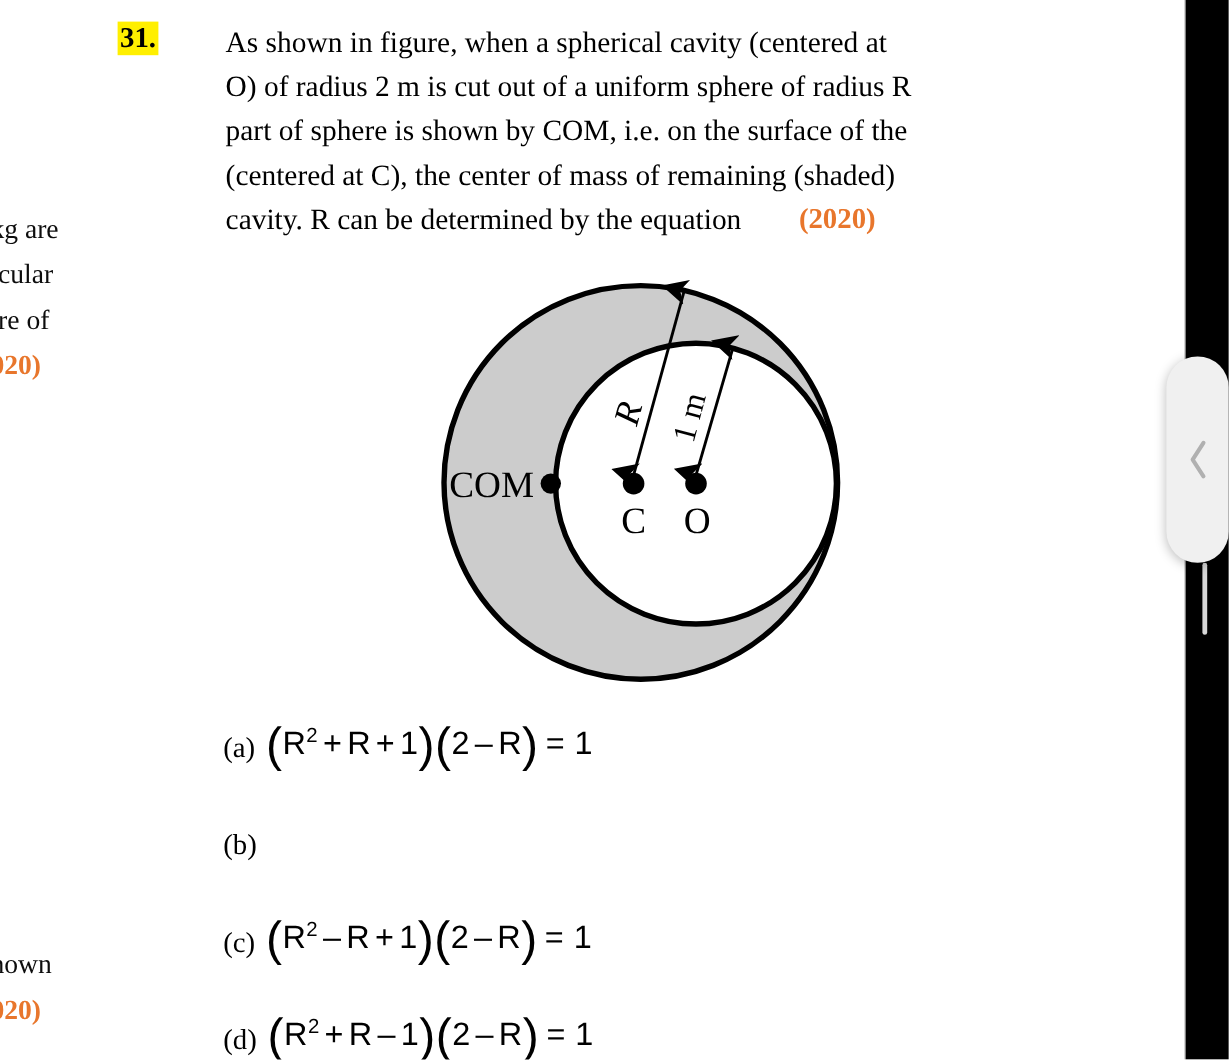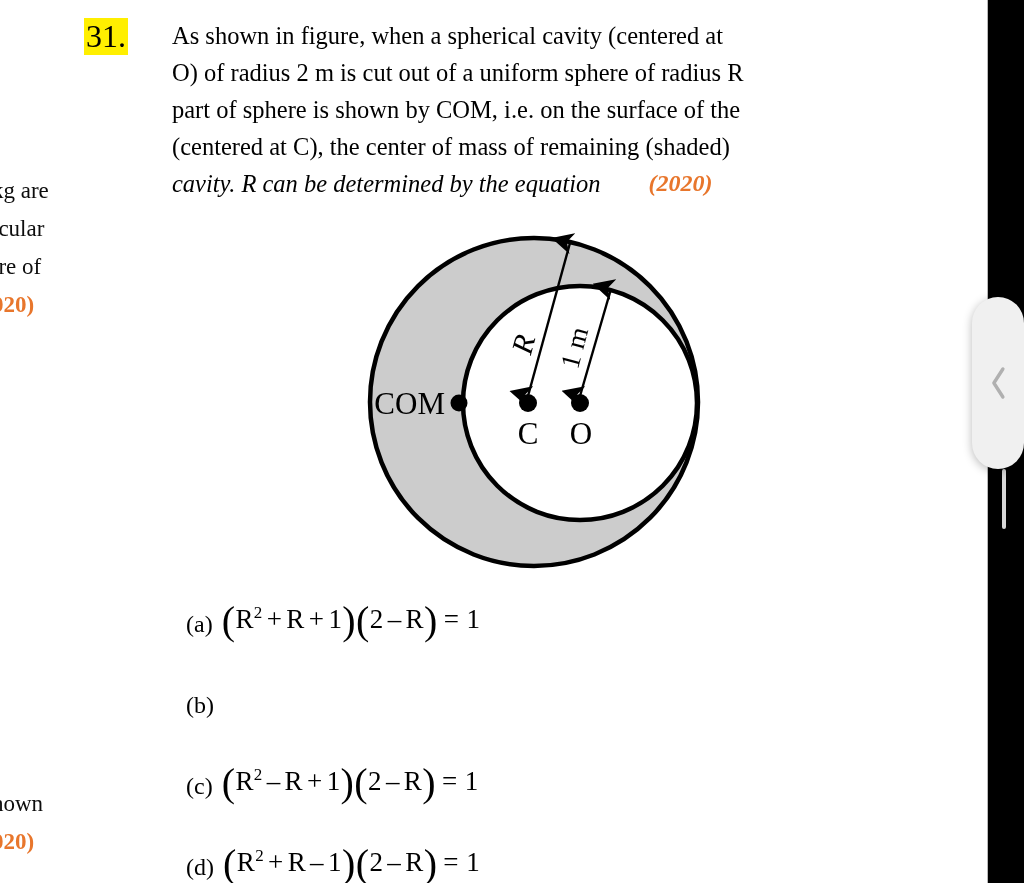--- a/index.html
+++ b/index.html
@@ -22,41 +22,40 @@
     white-space:nowrap;
   }
   .left-col .lc-line{ padding-left:0; }
   .left-block-a{ position:absolute; left:-8px; top:172px; }
   .left-block-b{ position:absolute; left:-8px; top:785px; }
   .orange{ color:#e8762c; font-weight:bold; }
 
   
   .qnum{
     position:absolute;
-    left:84px; top:18px;
-    font-weight:normal;
-    font-size:32px;
+    left:98px; top:18px;
+    font-weight:bold;
+    font-size:24px;
     background:#ffef00;
     line-height:1.1;
     padding:1px 2px 1px 2px;
   }
   .qbody{
     position:absolute;
-    left:172px; top:17px;
+    left:188px; top:17px;
     width:700px;
     font-size:24.5px;
     line-height:37px;
     text-align:justify;
     text-justify:inter-word;
   }
   .qbody .last-line{
     display:flex;
     justify-content:flex-start;
     align-items:flex-start;
-    font-style:italic;
   }
   .year{
     color:#e8762c;
     font-weight:bold;
     font-size:24px;
     margin-left:48px;
     white-space:nowrap;
   }
 
   
@@ -79,21 +78,21 @@
     display:flex;
     align-items:flex-start;
   }
   .opt-label{
     font-size:24px;
     padding-top:7px;
     margin-right:9px;
     white-space:nowrap;
   }
   .expr{
-    font-family:Liberation Serif, serif;
+    font-family:Liberation Sans, sans-serif;
     font-size:27px;
     white-space:nowrap;
     letter-spacing:.4px;
   }
   .paren{
     display:inline-block;
     font-size:40px;
     line-height:0;
     position:relative;
     top:6px;

